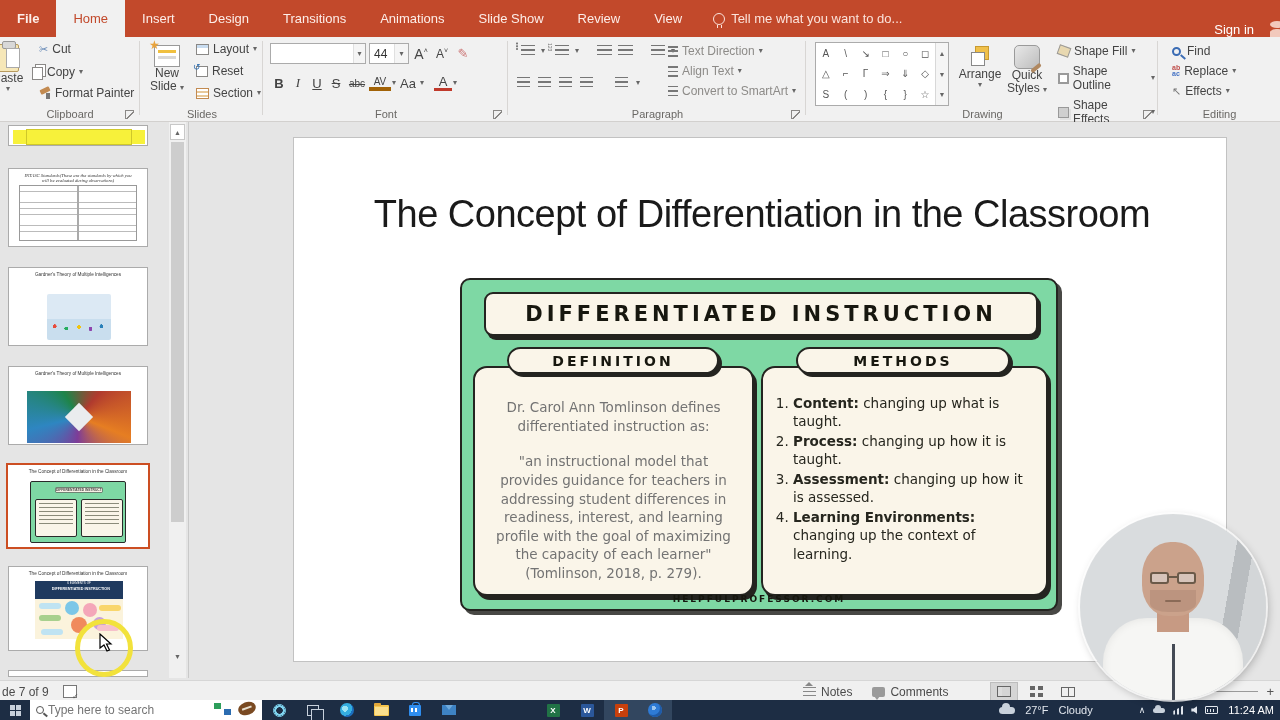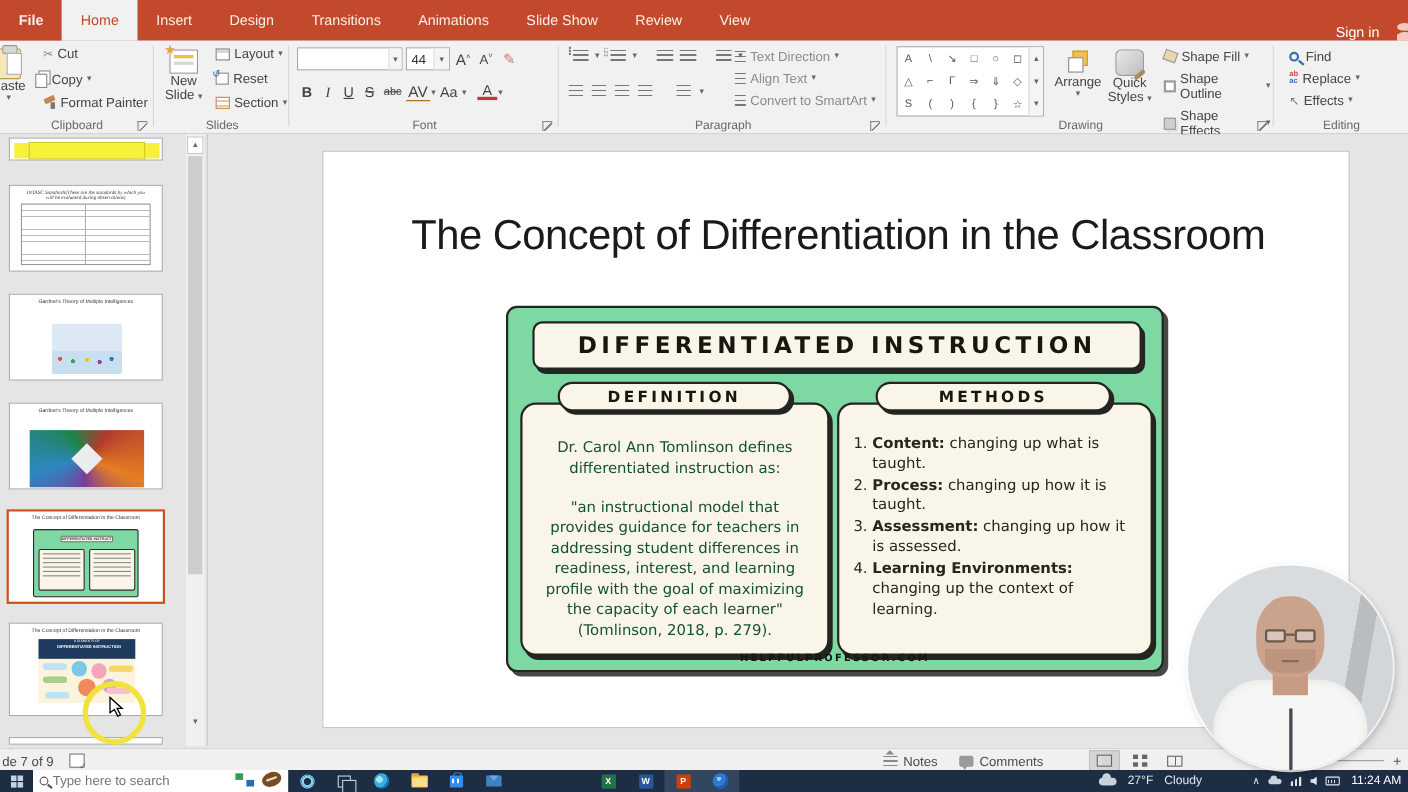--- a/index.html
+++ b/index.html
@@ -124,21 +124,21 @@
 
   
   .card { position:absolute; left:166px; top:140px; width:598px; height:333px; background:#7ED8A4; border:2px solid #242420; border-radius:10px; box-shadow:4px 4px 0 rgba(40,40,36,.85); font-family:"DejaVu Sans",sans-serif; }
   .card-header { position:absolute; left:22px; top:12px; width:554px; height:44px; background:#FAF5E9; border:2px solid #242420; border-radius:9px; box-shadow:3px 4px 0 #242420; display:flex; align-items:center; justify-content:center; font-weight:bold; font-size:21px; letter-spacing:4px; color:#17170F; }
   .card-box { position:absolute; top:86px; height:230px; background:#FAF5E9; border:2px solid #242420; border-radius:14px; box-shadow:3px 4px 0 #242420; }
   .card-box.def { left:11px; width:281px; }
   .card-box.met { left:299px; width:287px; }
   .pill { position:absolute; top:67px; height:27px; background:#FAF5E9; border:2px solid #242420; border-radius:14px; box-shadow:3px 3px 0 #242420; display:flex; align-items:center; justify-content:center; font-weight:bold; font-size:14px; letter-spacing:3px; color:#17170F; z-index:2; }
   .pill.def { left:45px; width:212px; }
   .pill.met { left:334px; width:214px; }
-  .def-text { padding:30px 16px 0; text-align:center; font-size:13.5px; line-height:1.38; color:#14532d; }
+  .def-text { padding:30px 16px 0; text-align:center; font-size:13.5px; line-height:1.38; color:#737373; }
   .def-text p + p { margin-top:17px; }
   .met-list { margin:26px 10px 0 30px; font-size:13.5px; line-height:1.37; color:#26261E; }
   .met-list li { margin-bottom:1px; }
   .card-footer { position:absolute; left:0; right:0; bottom:5px; text-align:center; font-weight:bold; font-size:9px; letter-spacing:2px; color:#17170F; }
 
   
   .click-ring { position:absolute; left:75px; top:619px; width:58px; height:58px; border:5px solid #F2E23C; border-radius:50%; z-index:40; }
   .cursor { position:absolute; left:99px; top:633px; z-index:41; }
 
   
@@ -226,20 +226,24 @@
 <div class="tabbar">
   <div class="tab file">File</div>
   <div class="tab active">Home</div>
   <div class="tab">Insert</div>
   <div class="tab">Design</div>
   <div class="tab">Transitions</div>
   <div class="tab">Animations</div>
   <div class="tab">Slide Show</div>
   <div class="tab">Review</div>
   <div class="tab">View</div>
+  <div class="tellme">
+    <span class="bulb"></span>
+    <span>Tell me what you want to do...</span>
+  </div>
   <div class="tab-right">
     <span class="signin">Sign in</span>
     <span class="person-sliver">
         <i></i>
         <b></b>
       </span>
   </div>
 </div>
 
 <div class="ribbon">
@@ -317,21 +321,21 @@
       <span class="fmt" style="font-size:14px;"><span>A</span><sup style="font-size:7px;">˄</sup></span>
       <span class="fmt" style="font-size:12px;"><span>A</span><sup style="font-size:7px;">˅</sup></span>
       <span class="fmt" style="color:#C77;">✎</span>
     </div>
     <div class="rrow" style="left:6px;top:38px;gap:1px;">
       <span class="fmt" style="font-weight:bold;">B</span>
       <span class="fmt" style="font-style:italic;font-family:'Liberation Serif',serif;">I</span>
       <span class="fmt" style="text-decoration:underline;">U</span>
       <span class="fmt" style="text-decoration:line-through;">S</span>
       <span class="fmt" style="font-size:10px;text-decoration:line-through;width:22px;">abc</span>
-      <span class="fmt" style="font-size:14px;width:22px;border-bottom:1px solid #a16207;">AV</span>
+      <span class="fmt" style="font-size:10px;width:22px;border-bottom:4px solid #a16207;">AV</span>
       <span class="caret">▾</span>
       <span class="fmt" style="width:22px;">Aa</span>
       <span class="caret">▾</span>
       <span style="width:8px;"></span>
       <span class="fmt" style="border-bottom:3px solid #C0392B;line-height:12px;">A</span>
       <span class="caret">▾</span>
     </div>
     <div class="glabel">Font</div>
     <span class="launcher" style="right:6px;"></span>
     <span class="g-sep" style="right:0;"></span>

